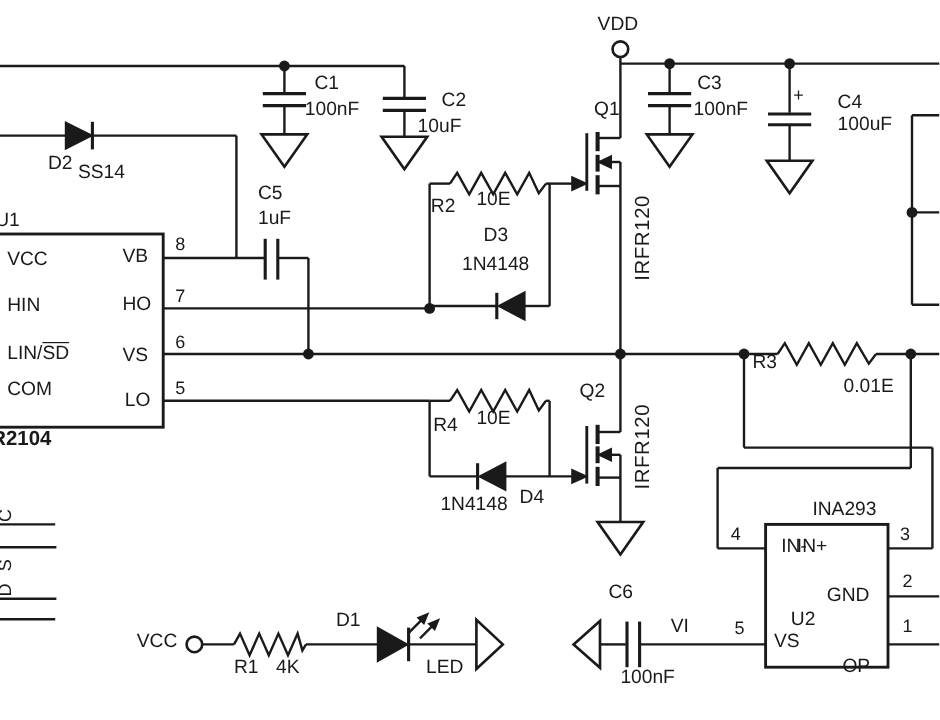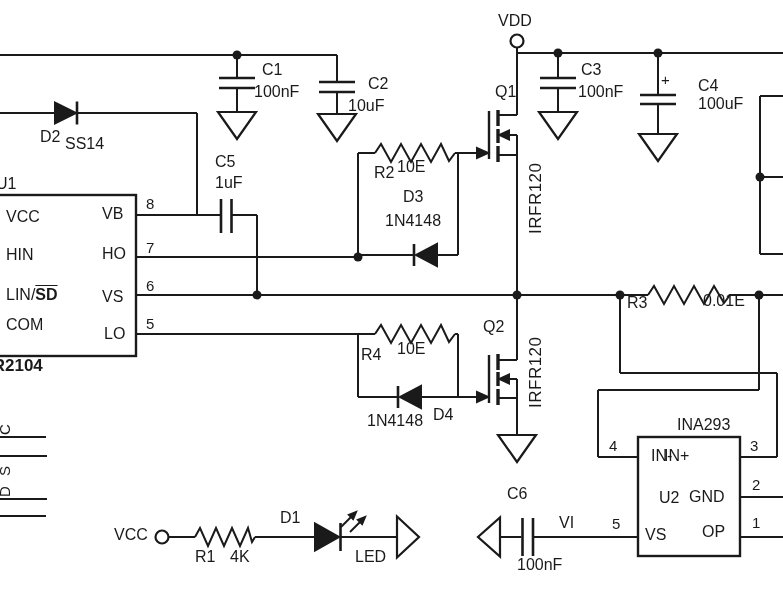--- a/index.html
+++ b/index.html
@@ -5,21 +5,21 @@
   html,body{margin:0;padding:0;background:#fff;}
   #schematic{position:relative;width:783px;height:600px;background:#fff;overflow:hidden;
              font-family:"Liberation Sans",sans-serif;}
   #wires{position:absolute;left:0;top:0;}
   .lbl{position:absolute;font:16px "Liberation Sans",sans-serif;color:#1a1a1a;
        white-space:nowrap;line-height:1.05;}
   .sm{font-size:15px;}
   .bold{font-weight:bold;font-size:17px;}
   .rot{transform:rotate(-90deg);transform-origin:0 0;font-size:17px;letter-spacing:.5px;}
   .rot2{transform:rotate(-90deg);transform-origin:0 0;font-size:15px;}
-  .ov{text-decoration:overline;font-weight:bold;}
+  .ov{text-decoration:overline;}
 </style>
 </head>
 <body>
 
 <div id="schematic">
 
 <svg id="wires" width="783" height="600" viewBox="0 0 783 600" stroke="#1a1a1a" stroke-width="2" fill="none">
 
   <g>
     <line x1="0" y1="55" x2="337" y2="55"></line>
@@ -232,21 +232,21 @@
 <span class="lbl" style="left:102px;top:289px">VS</span>
 <span class="lbl" style="left:104px;top:326px">LO</span>
 <span class="lbl sm" style="left:146px;top:196px">8</span>
 <span class="lbl sm" style="left:146px;top:240px">7</span>
 <span class="lbl sm" style="left:146px;top:278px">6</span>
 <span class="lbl sm" style="left:146px;top:316px">5</span>
 
 <span class="lbl" style="left:215px;top:154px">C5</span>
 <span class="lbl" style="left:215px;top:175px">1uF</span>
 
-<span class="lbl" style="left:374px;top:165px">R2</span>
+<span class="lbl" style="left:359px;top:165px">R2</span>
 <span class="lbl" style="left:397px;top:159px">10E</span>
 <span class="lbl" style="left:403px;top:189px">D3</span>
 <span class="lbl" style="left:385px;top:213px">1N4148</span>
 
 <span class="lbl" style="left:495px;top:84px">Q1</span>
 <span class="lbl rot" style="left:527px;top:234px">IRFR120</span>
 <span class="lbl" style="left:483px;top:319px">Q2</span>
 <span class="lbl rot" style="left:527px;top:408px">IRFR120</span>
 
 <span class="lbl" style="left:361px;top:347px">R4</span>
@@ -254,34 +254,34 @@
 <span class="lbl" style="left:367px;top:413px">1N4148</span>
 <span class="lbl" style="left:433px;top:407px">D4</span>
 
 <span class="lbl" style="left:581px;top:62px">C3</span>
 <span class="lbl" style="left:578px;top:84px">100nF</span>
 <span class="lbl sm" style="left:661px;top:72px">+</span>
 <span class="lbl" style="left:698px;top:78px">C4</span>
 <span class="lbl" style="left:698px;top:96px">100uF</span>
 
 <span class="lbl" style="left:627px;top:295px">R3</span>
-<span class="lbl" style="left:703px;top:293px">0.01E</span>
+<span class="lbl" style="left:703px;top:315px">0.01E</span>
 
 <span class="lbl" style="left:677px;top:417px">INA293</span>
 <span class="lbl sm" style="left:609px;top:438px">4</span>
 <span class="lbl sm" style="left:750px;top:438px">3</span>
 <span class="lbl sm" style="left:752px;top:477px">2</span>
 <span class="lbl sm" style="left:752px;top:515px">1</span>
 <span class="lbl sm" style="left:612px;top:516px">5</span>
 <span class="lbl" style="left:651px;top:448px">IN-</span>
 <span class="lbl" style="left:664px;top:448px">IN+</span>
 <span class="lbl" style="left:689px;top:489px">GND</span>
-<span class="lbl" style="left:659px;top:490px">U2</span>
+<span class="lbl" style="left:659px;top:509px">U2</span>
 <span class="lbl" style="left:645px;top:527px">VS</span>
-<span class="lbl" style="left:702px;top:524px">OP</span>
+<span class="lbl" style="left:702px;top:548px">OP</span>
 <span class="lbl" style="left:559px;top:515px">VI</span>
 
 <span class="lbl" style="left:507px;top:486px">C6</span>
 <span class="lbl" style="left:517px;top:557px">100nF</span>
 
 <span class="lbl" style="left:114px;top:527px">VCC</span>
 <span class="lbl" style="left:195px;top:549px">R1</span>
 <span class="lbl" style="left:230px;top:549px">4K</span>
 <span class="lbl" style="left:280px;top:510px">D1</span>
 <span class="lbl" style="left:355px;top:549px">LED</span>

